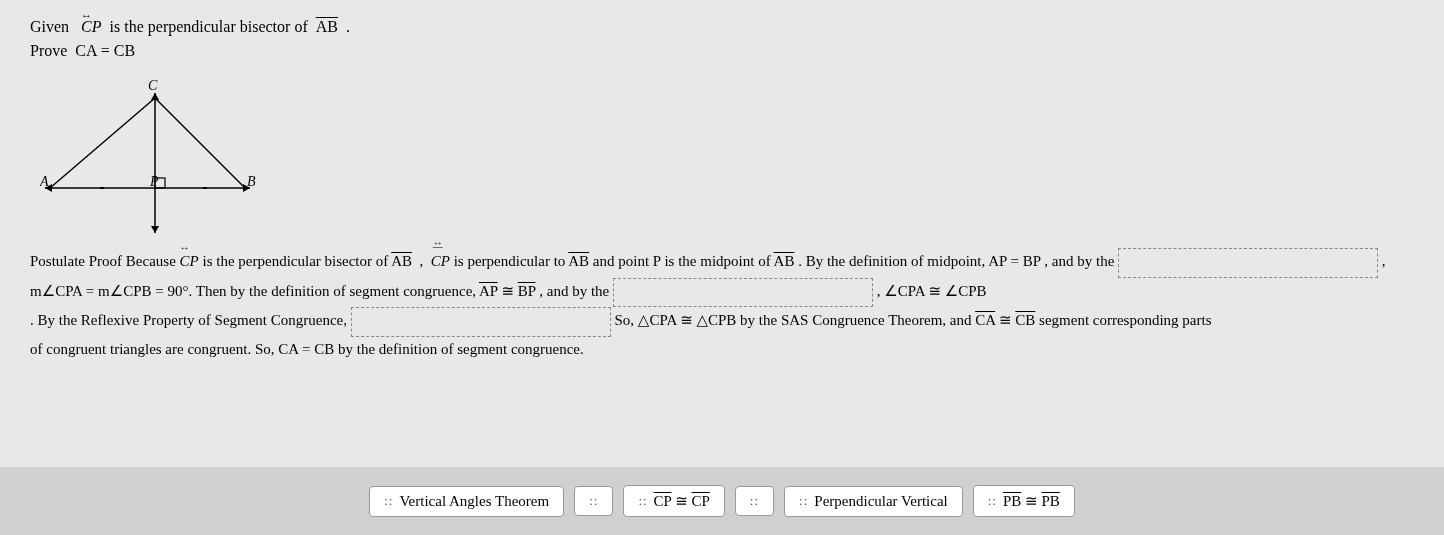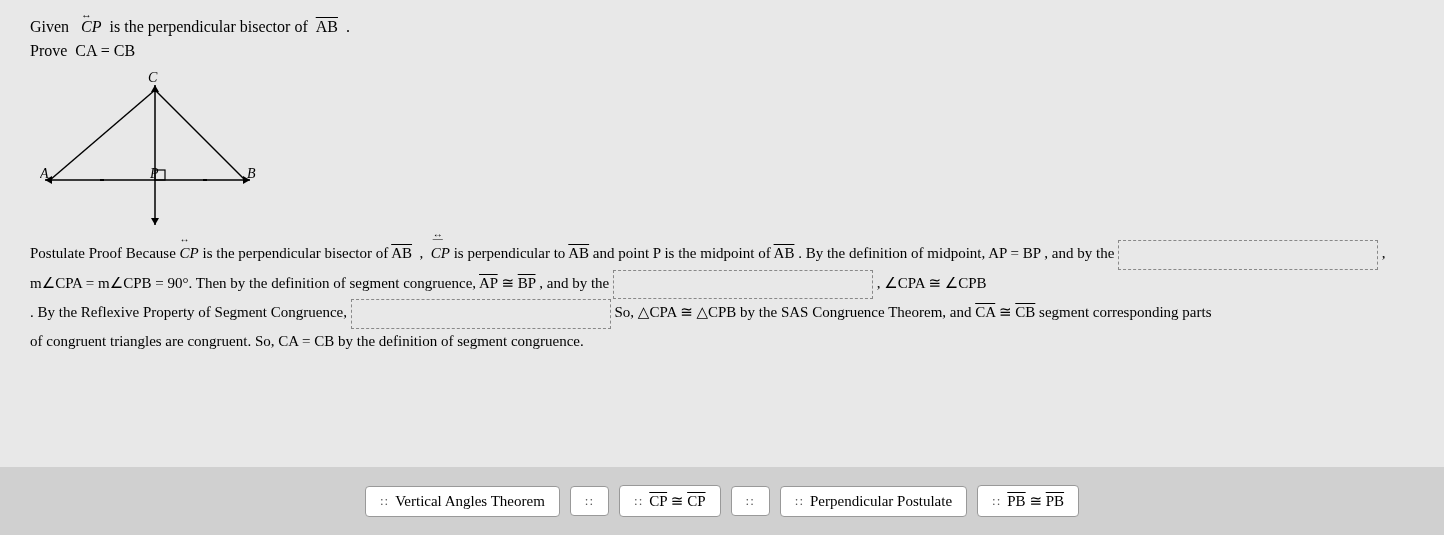--- a/index.html
+++ b/index.html
@@ -17,21 +17,21 @@
     }
     .given-line {
       font-size: 16px;
       margin-bottom: 6px;
       display: flex;
       align-items: center;
       gap: 4px;
     }
     .prove-line {
       font-size: 16px;
-      margin-bottom: 10px;
+      margin-bottom: 18px;
     }
     .bold { font-weight: normal; }
     .overline { text-decoration: overline; }
     .diagram-area {
       width: 220px;
       height: 160px;
       position: relative;
       margin-bottom: 10px;
       margin-left: 10px;
     }
@@ -216,21 +216,21 @@
       <span class="overline italic">CP</span> ≅ <span class="overline italic">CP</span>
     </span>
   </div>
 
   <div class="answer-chip">
     <span class="chip-dots">::</span>
   </div>
 
   <div class="answer-chip">
     <span class="chip-dots">::</span>
-    <span>Perpendicular Postulate</span>
+    <span>Perpendicular Vertical</span>
   </div>
 
   <div class="answer-chip">
     <span class="chip-dots">::</span>
     <span>
       <span class="overline italic">PB</span> ≅ <span class="overline italic">PB</span>
     </span>
   </div>
 
 </div>

